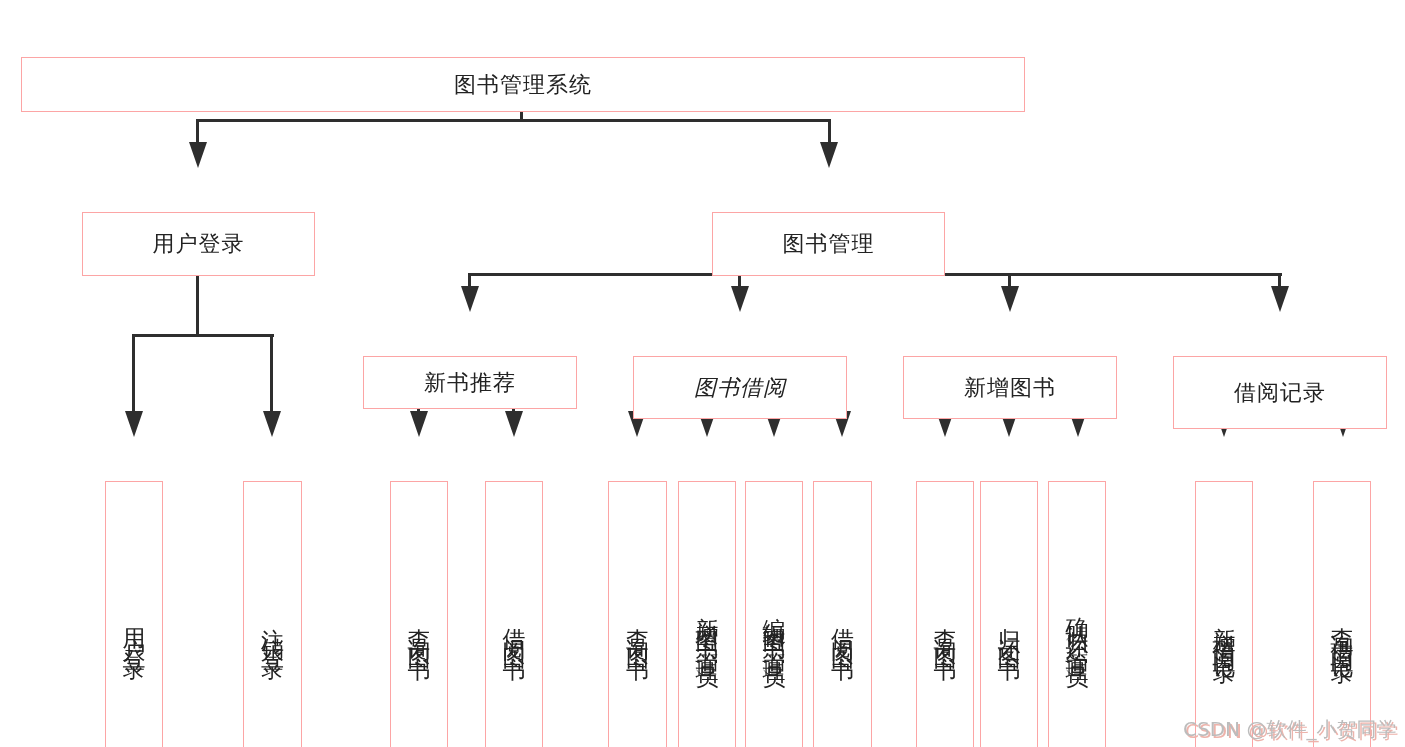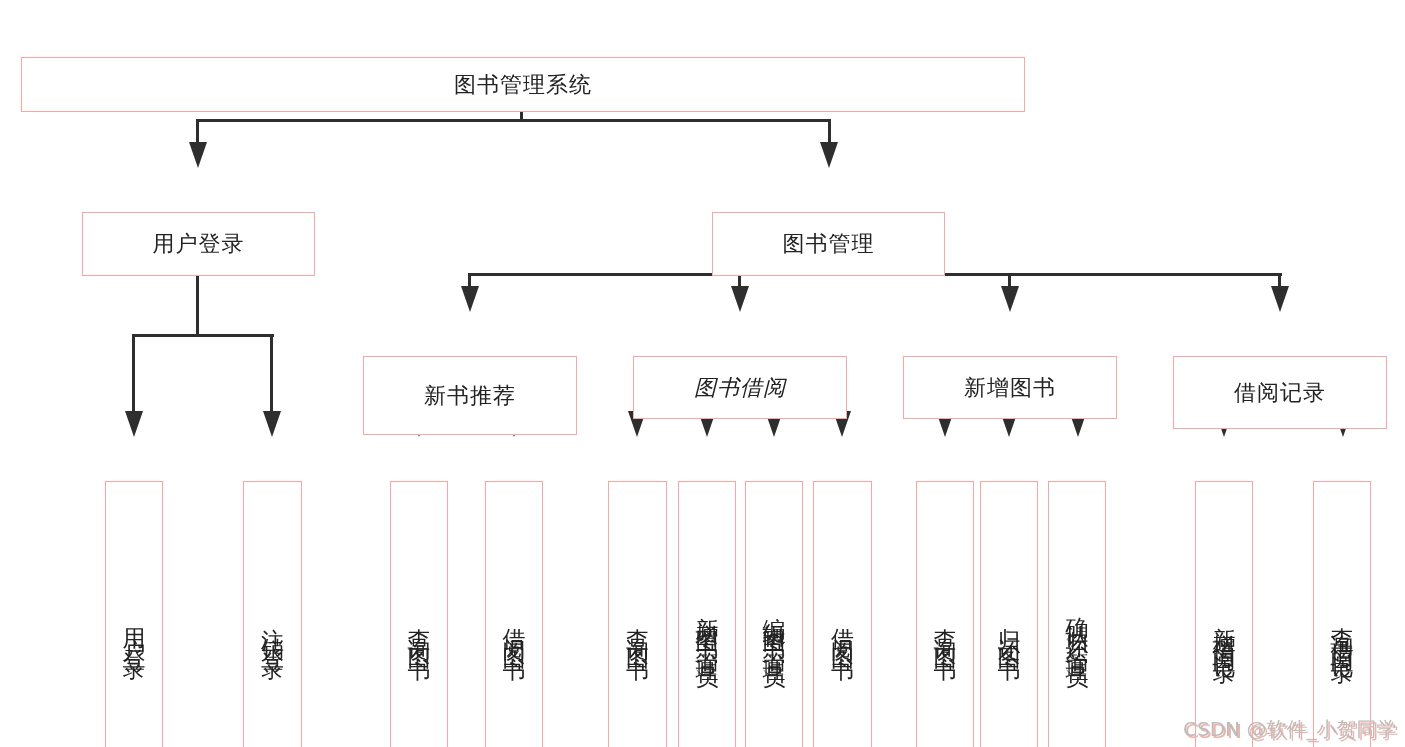--- a/index.html
+++ b/index.html
@@ -102,21 +102,21 @@
     <span class="hlabel">图书管理系统</span>
   </div>
 
   <div class="box" style="left:82px;top:168px;width:233px;height:64px;">
     <span class="hlabel">用户登录</span>
   </div>
   <div class="box" style="left:712px;top:168px;width:233px;height:64px;">
     <span class="hlabel">图书管理</span>
   </div>
 
-  <div class="box" style="left:363px;top:312px;width:214px;height:79px;font-family:Liberation Serif, serif;">
+  <div class="box" style="left:363px;top:312px;width:214px;height:53px;font-family:Liberation Serif, serif;">
     <span class="hlabel">新书推荐</span>
   </div>
   <div class="box" style="left:633px;top:312px;width:214px;height:63px;font-style:italic;">
     <span class="hlabel">图书借阅</span>
   </div>
   <div class="box" style="left:903px;top:312px;width:214px;height:63px;">
     <span class="hlabel">新增图书</span>
   </div>
   <div class="box" style="left:1173px;top:312px;width:214px;height:73px;">
     <span class="hlabel">借阅记录</span>

